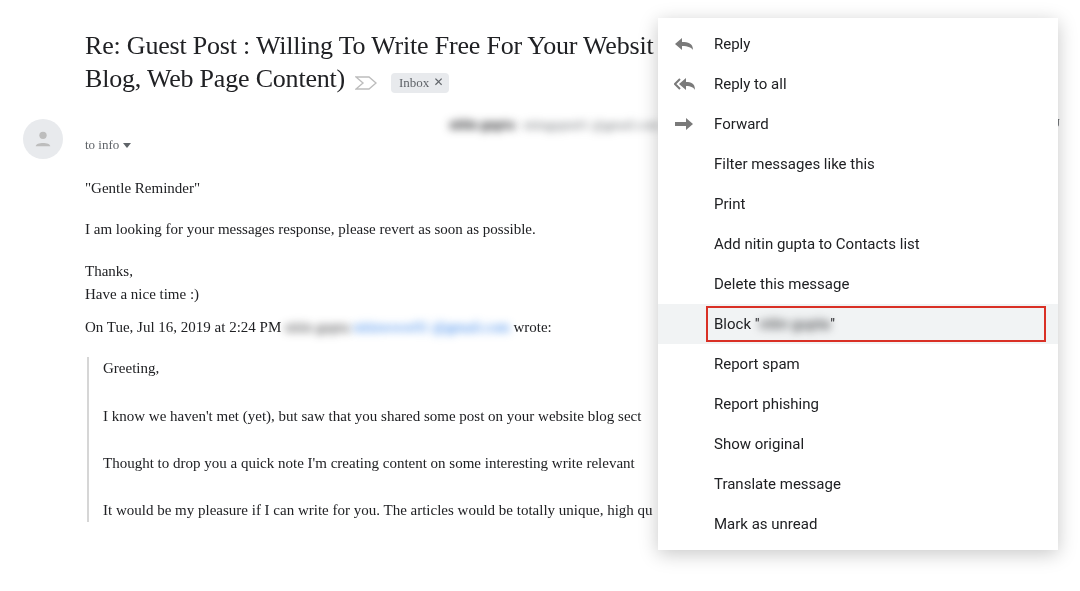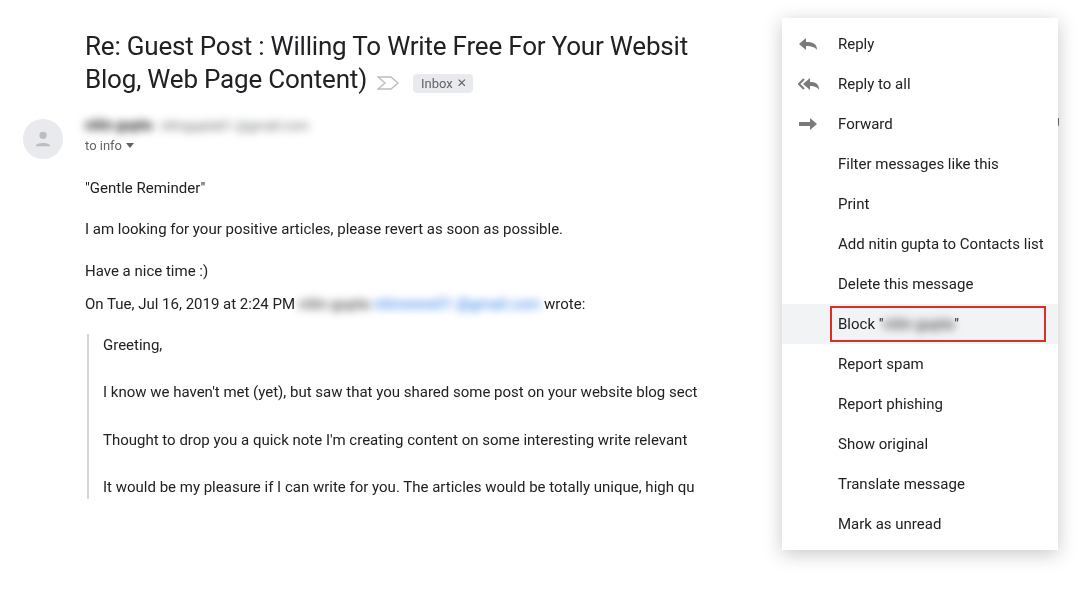--- a/index.html
+++ b/index.html
@@ -9,20 +9,21 @@
     width: 1080px;
     height: 591px;
     overflow: hidden;
     position: relative;
   }
   .content-area {
     background: #fff;
     position: absolute;
     left: 0; top: 0; right: 0; bottom: 0;
     padding: 30px 0 16px 0;
+    font-family: Liberation Serif, serif;
   }
   .subject-row {
     padding: 0 0 0 85px;
     display: flex;
     align-items: flex-start;
   }
   .subject {
     font-size: 26px;
     color: #202124;
     font-weight: 400;
@@ -46,20 +47,21 @@
   }
   .inbox-chip .x {
     margin-left: 4px;
     font-size: 12px;
     color: #5f6368;
   }
   .msg-header {
     padding: 20px 0 0 0;
     display: flex;
     align-items: flex-start;
+    text-align: center;
   }
   .avatar-col {
     width: 85px;
     display: flex;
     justify-content: center;
     padding-top: 4px;
   }
   .avatar {
     width: 40px; height: 40px;
     border-radius: 50%;
@@ -118,21 +120,21 @@
     margin-left: 2px;
   }
   .quoted-block p { margin-top: 14px; margin-bottom: 24px; }
   .quoted-block p.first { margin-top: 6px; }
 
   
   .menu {
     position: absolute;
     top: 18px;
     right: 22px;
-    width: 276px;
+    width: 400px;
     background: #fff;
     box-shadow: 0 4px 18px rgba(0,0,0,0.22);
     font-size: 15px;
     color: #202124;
     padding: 6px 0;
     z-index: 10;
   }
   .menu-item {
     display: flex;
     align-items: center;
@@ -207,21 +209,22 @@
       <div class="to-line">
         <span>to info</span>
         <span class="triangle-down"></span>
       </div>
     </div>
     <div class="date-block">Mon, J</div>
   </div>
 
   <div class="body">
     <p>"Gentle Reminder"</p>
-    <p>I am looking for your positive articles, please revert as soon as possible.</p>
+    <p>I am looking for your messages response, please revert as soon as possible.</p>
+    <p class="thanks">Thanks,</p>
     <p class="nicetime">Have a nice time :)</p>
     <p class="quoted-intro">
       <span>On Tue, Jul 16, 2019 at 2:24 PM </span><span class="blurred-inline">nitin gupta</span> <span class="blurred-inline blurred-blue">nitinwww01 @gmail.com</span><span> wrote:</span>
     </p>
     <div class="quoted-block">
       <p class="first">Greeting,</p>
       <p>I know we haven't met (yet), but saw that you shared some post on your website blog sect</p>
       <p>Thought to drop you a quick note I'm creating content on some interesting write relevant</p>
       <p>It would be my pleasure if I can write for you. The articles would be totally unique, high qu</p>
     </div>

